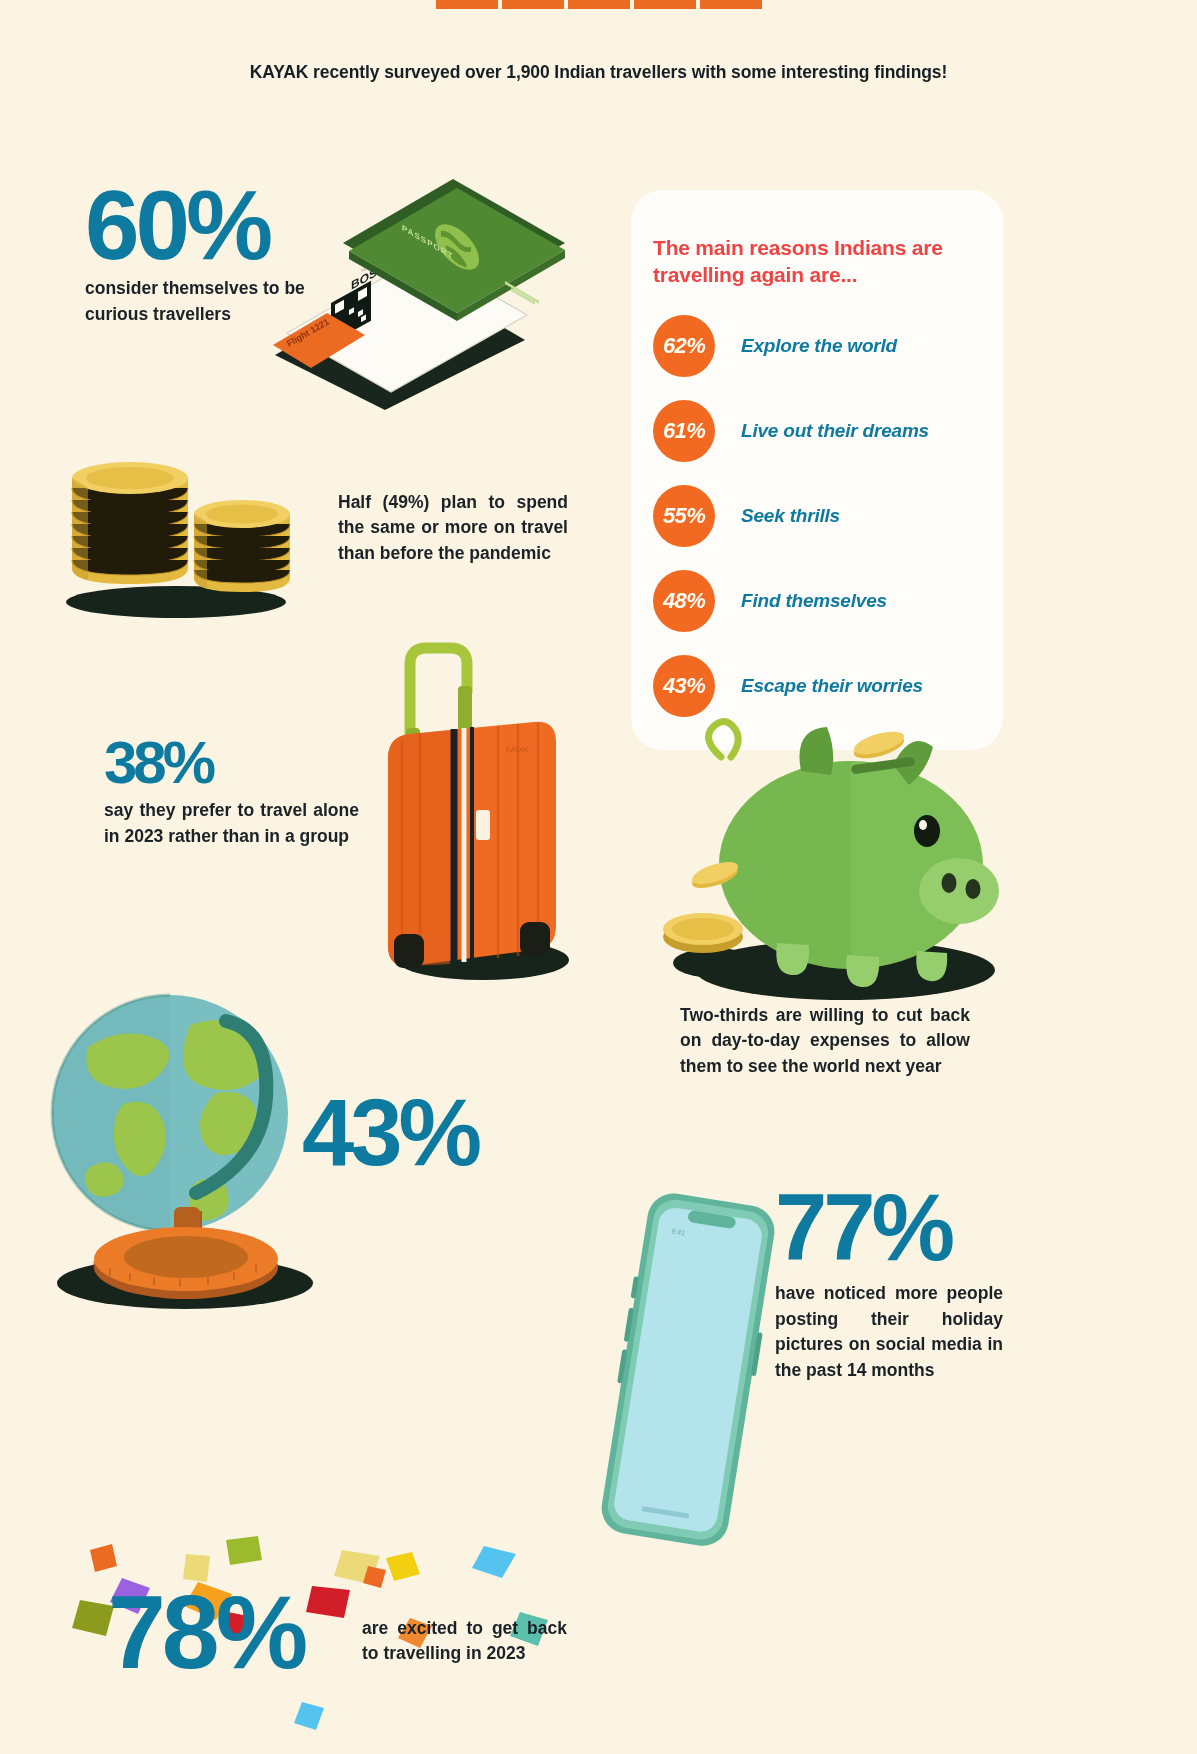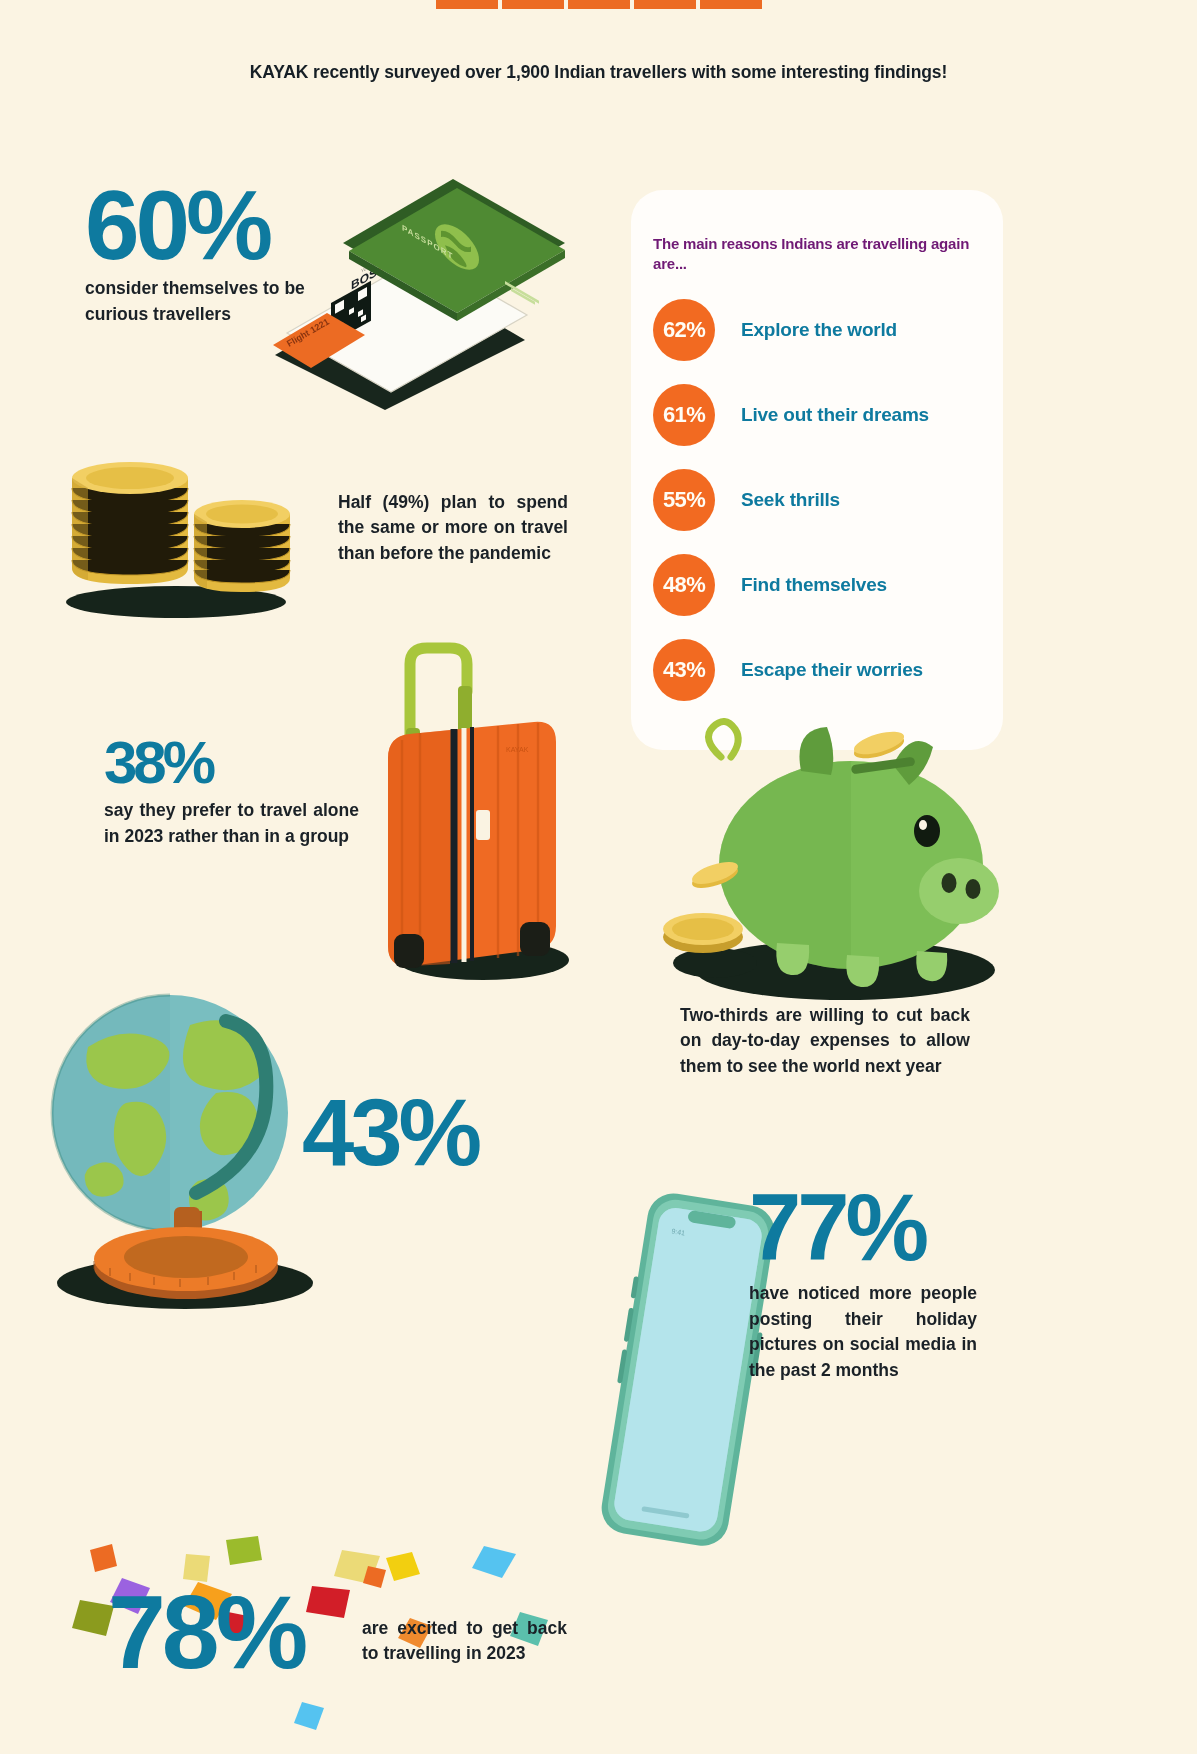--- a/index.html
+++ b/index.html
@@ -79,28 +79,28 @@
   
   .card {
     position: absolute;
     left: 631px; top: 190px;
     width: 372px; height: 560px;
     background: #FFFDFA;
     border-radius: 32px;
   }
   .card h2 {
     margin: 44px 0 0 22px;
-    font-size: 15px;
-    font-weight: bold;
-    color: #701a75;
+    font-size: 21px;
+    font-weight: bold;
+    color: #ef4444;
     line-height: 1.3;
     letter-spacing: -0.2px;
     width: 330px;
   }
-  .reasons { margin: 26px 0 0 22px; }
+  .reasons { margin: 26px 0 0 22px; font-style: italic; }
   .reason-row {
     display: flex;
     align-items: center;
     height: 62px;
     margin-bottom: 23px;
   }
   .reason-badge {
     width: 62px; height: 62px;
     border-radius: 50%;
     background: #F26A21;
@@ -132,21 +132,21 @@
   .bpiggy { position: absolute; left: 680px; top: 1003px; width: 290px; }
 
   
   .globe-art { position: absolute; left: 30px; top: 985px; width: 290px; height: 330px; }
   .b43 { position: absolute; left: 302px; top: 1090px; width: 270px; }
   .b43 .bignum { font-size: 94px; }
   .b43 .caption { margin-top: 8px; }
 
   
   .phone-art { position: absolute; left: 600px; top: 1190px; width: 180px; height: 360px; }
-  .b77 { position: absolute; left: 749px; top: 1185px; width: 228px; }
+  .b77 { position: absolute; left: 775px; top: 1185px; width: 228px; }
   .b77 .bignum { font-size: 94px; }
   .b77 .caption { margin-top: 10px; }
 
   
   .b78 { position: absolute; left: 108px; top: 1585px; }
   .b78 .bignum { font-size: 104px; }
   .b78-cap { position: absolute; left: 362px; top: 1616px; width: 205px; }
   .confetti-layer { position: absolute; left: 80px; top: 1540px; width: 540px; height: 214px; }
 
   svg { display: block; overflow: visible; }
@@ -423,21 +423,21 @@
 
       <rect x="64" y="322" width="48" height="5" rx="2.5" fill="#8FC9CF"></rect>
 
       <text x="50" y="48" font-family="'Liberation Sans',sans-serif" font-size="7" fill="#6FA8B0">9:41</text>
     </g>
   </svg>
 </div>
 
 <div class="b77">
   <div class="bignum">77%</div>
-  <div class="caption">have noticed more people posting their holiday pictures on social media in the past 2 months</div>
+  <div class="caption">have noticed more people posting their holiday pictures on social media in the past 14 months</div>
 </div>
 
 <div class="confetti-layer">
   <svg width="540" height="214" viewBox="0 0 540 214">
     <path d="M10 10 l22 -6 l5 22 l-22 6 Z" fill="#EC6B23"></path>
     <path d="M146 0 l32 -4 l4 24 l-32 5 Z" fill="#9BBB2C"></path>
     <path d="M106 14 l24 2 l-3 26 l-24 -3 Z" fill="#EBDA77"></path>
     <path d="M262 10 l38 6 l-10 28 l-36 -8 Z" fill="#EBDA77"></path>
     <path d="M306 18 l26 -6 l8 22 l-26 7 Z" fill="#F2CF10"></path>
     <path d="M404 6 l32 8 l-14 24 l-30 -10 Z" fill="#55C3F0"></path>

